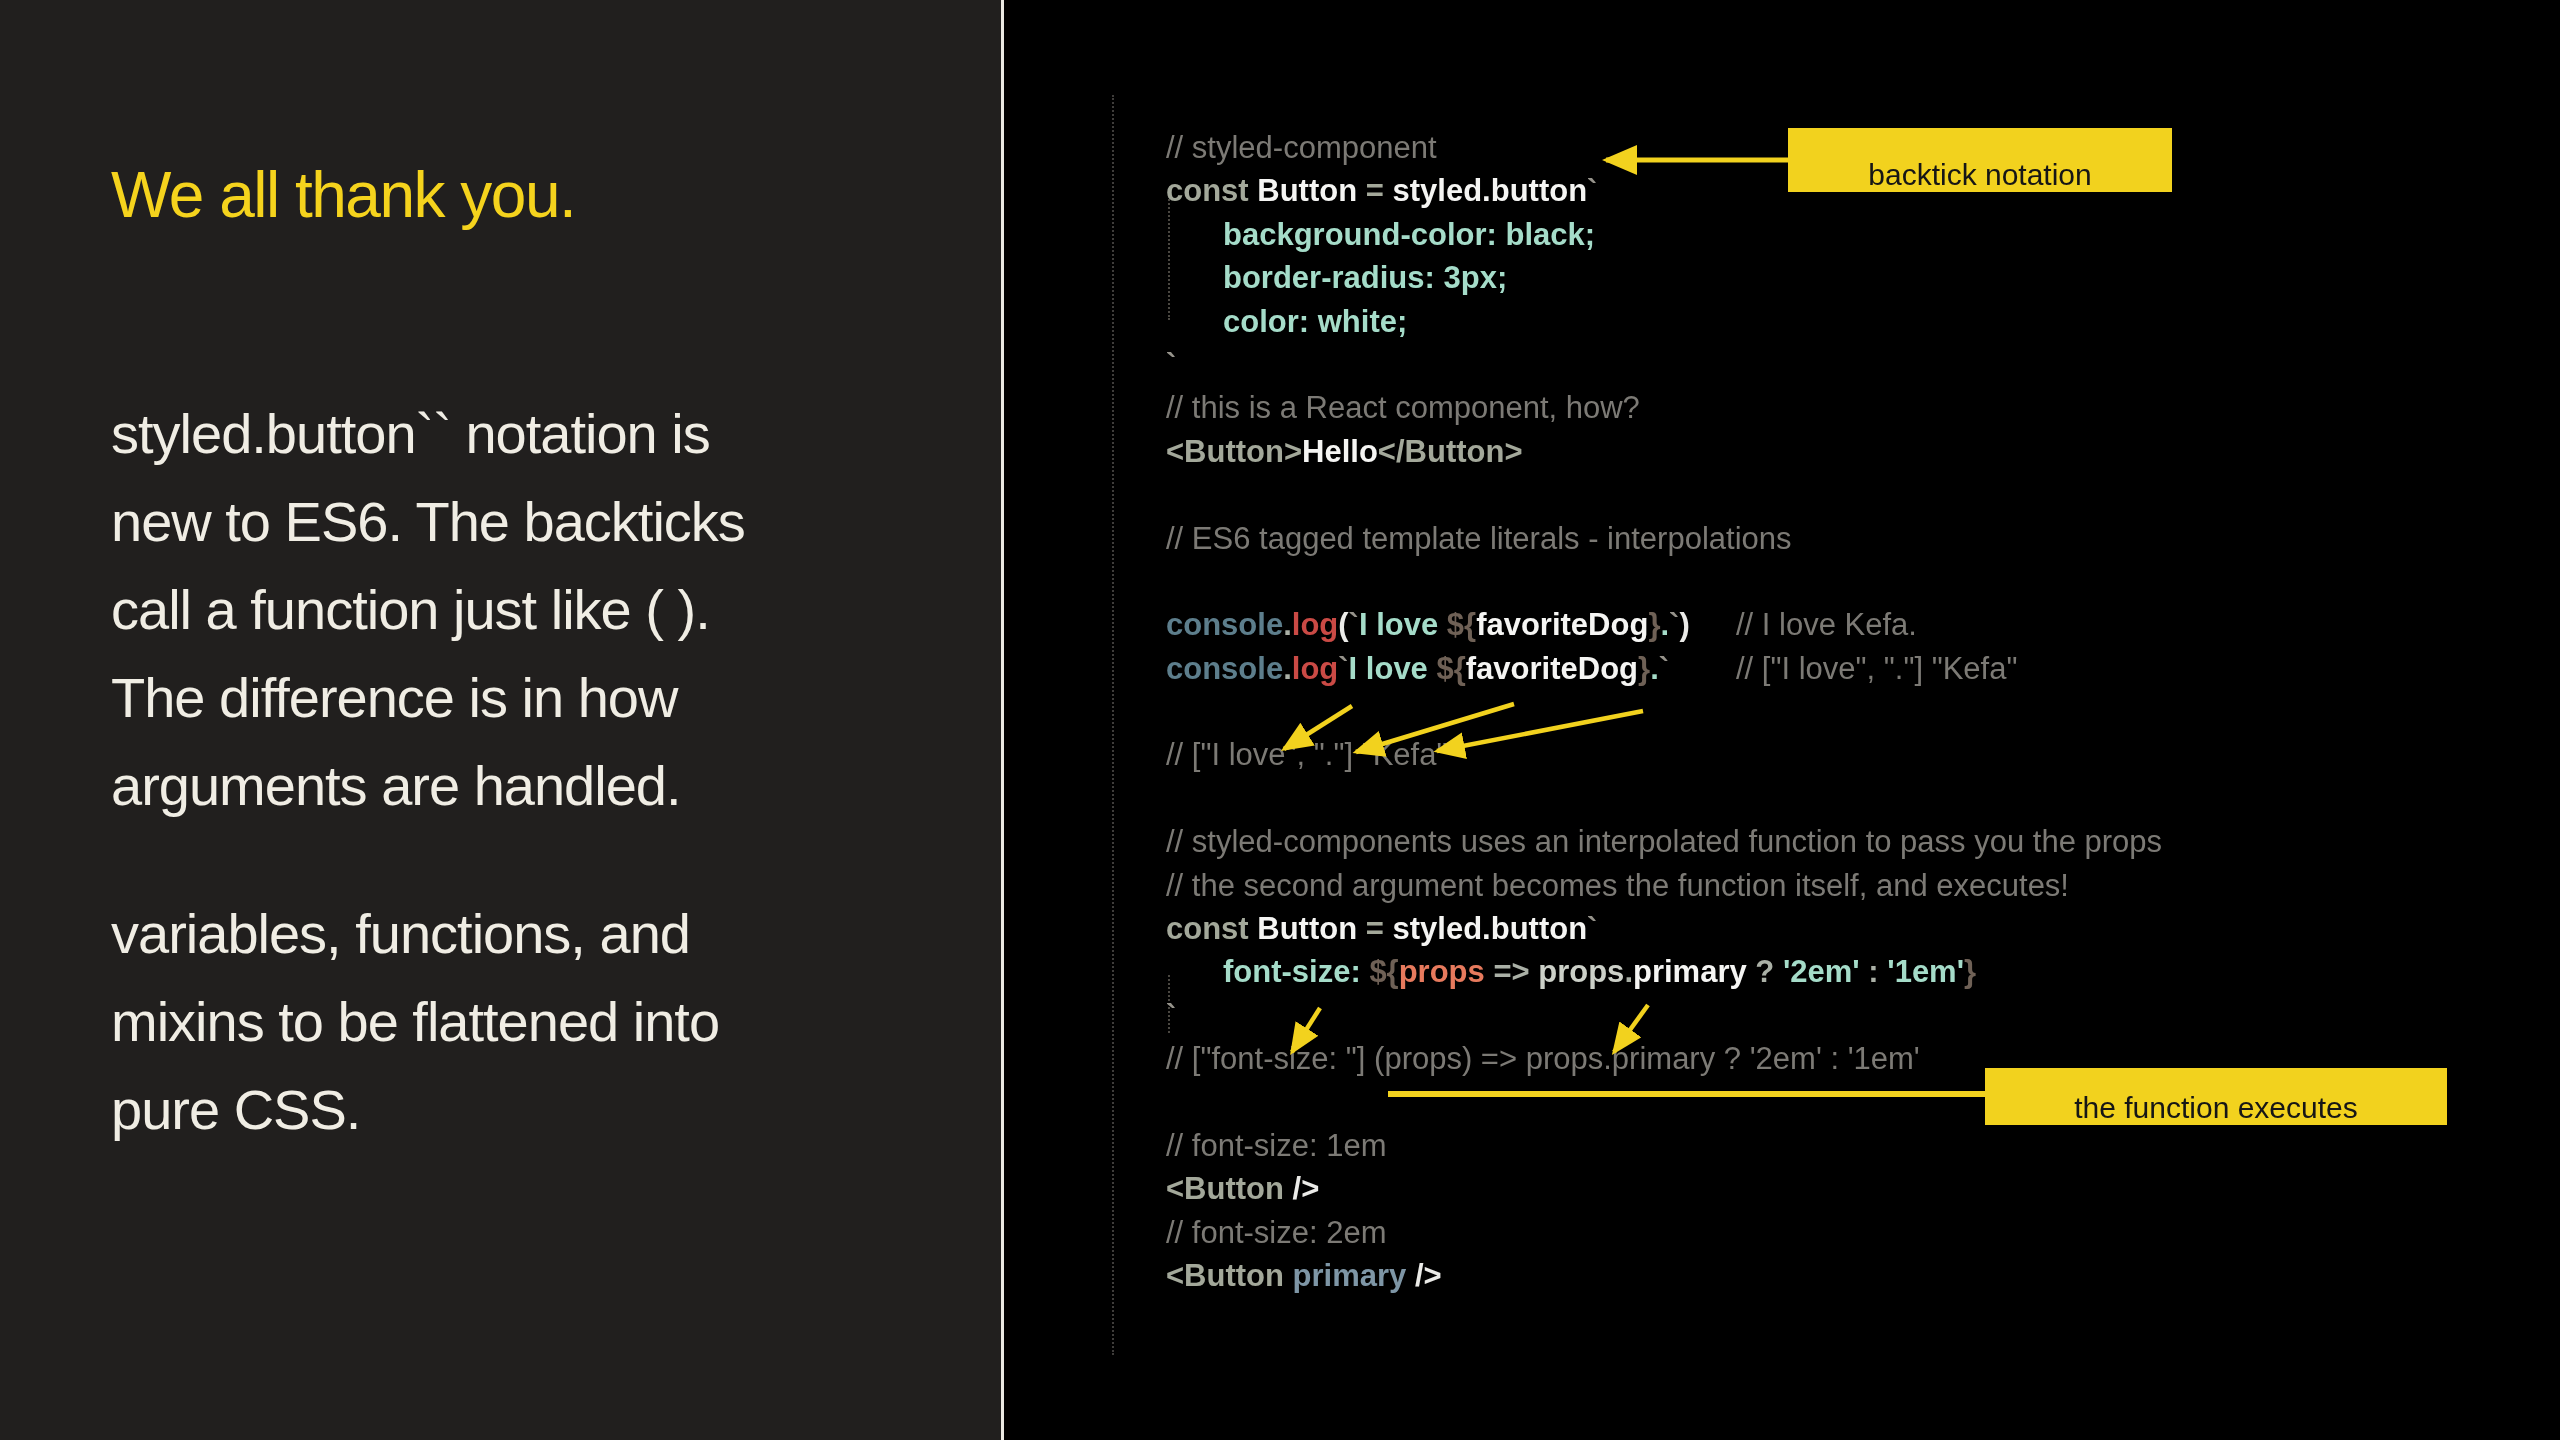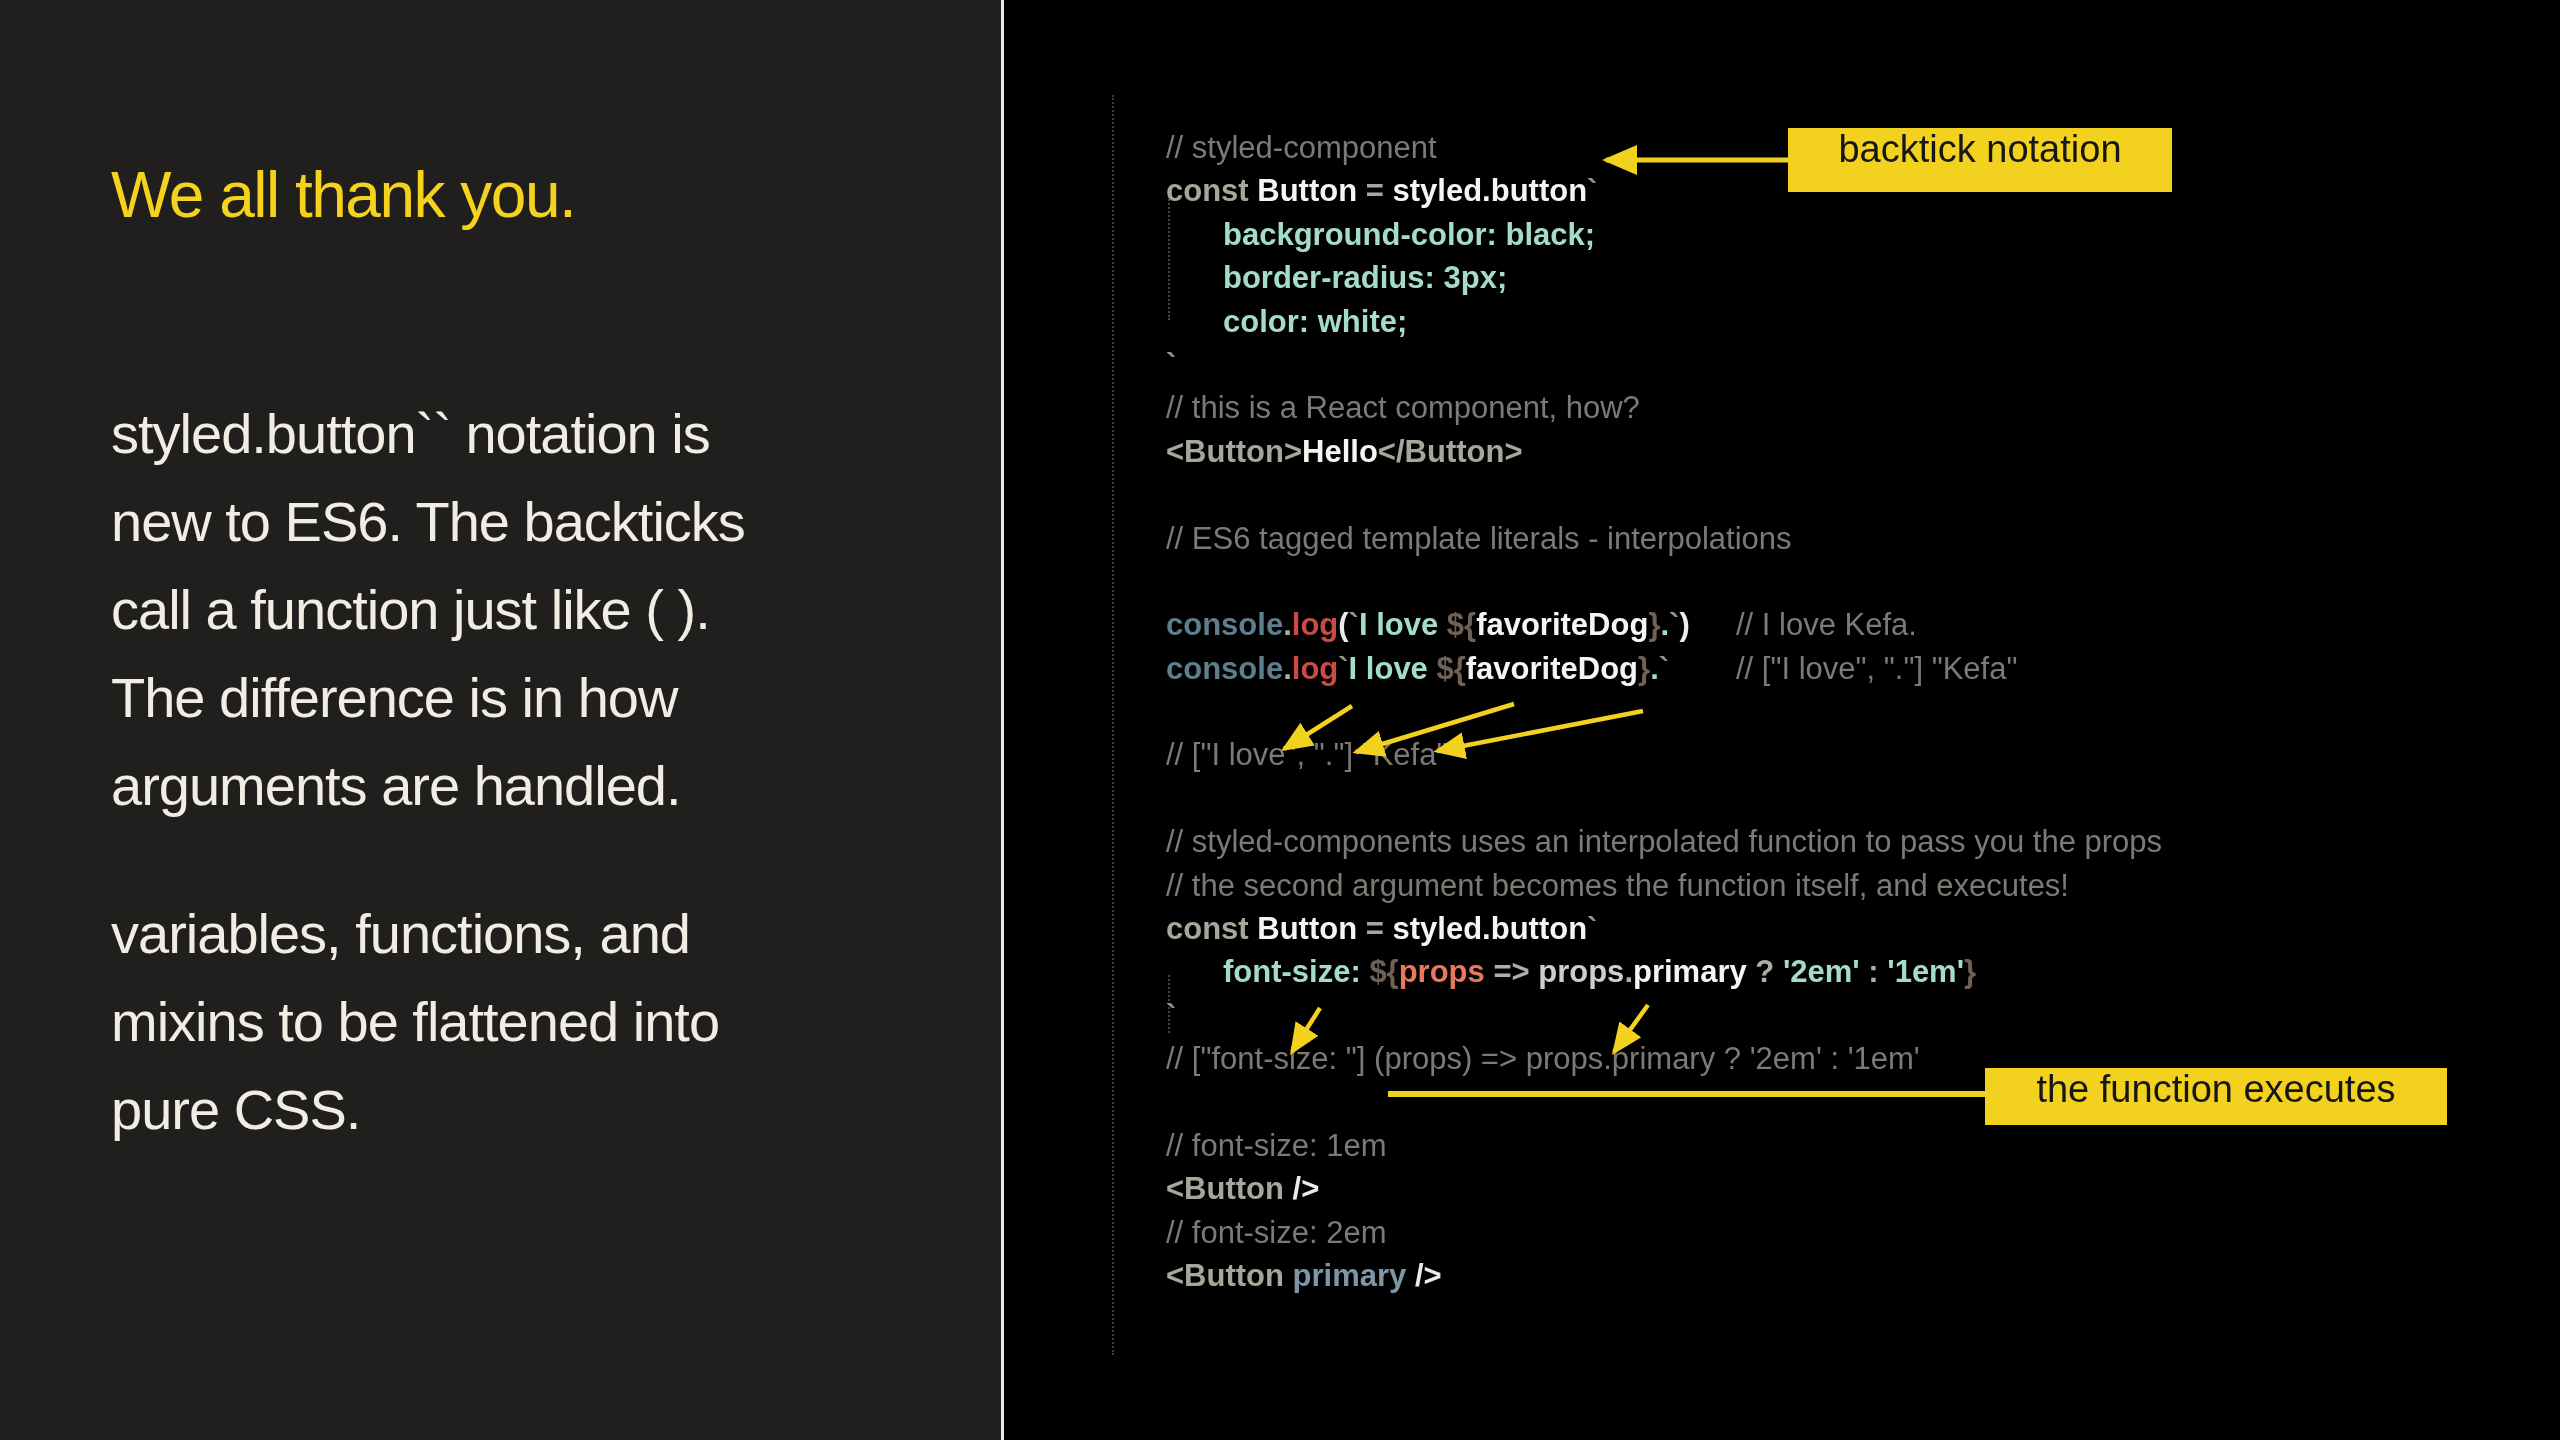--- a/index.html
+++ b/index.html
@@ -32,22 +32,22 @@
   .obj{color:#5d7e8c;}
   .fn{color:#ca4a45;}
   .brace{color:#6f6156;}
   .prm{color:#e77a5d;}
   .op{color:#aab0a6;}
   .bt{color:#96938b;}
   .wht{color:#ebebe8;}
   .lgt{color:#ccd0c8;}
   .attr{color:#7e96a6;}
   
-  .ylabel{position:absolute;background:#f2d21e;color:#161616;font-size:38px;font-weight:400;
-          display:flex;align-items:flex-start;justify-content:center;}
+  .ylabel{position:absolute;background:#f2d21e;color:#161616;font-size:30px;font-weight:400;
+          display:flex;align-items:flex-end;justify-content:center;}
   .label1{left:1788px;top:128px;width:384px;height:64px;}
   .label2{left:1985px;top:1068px;width:462px;height:57px;}
   .anno-svg{position:absolute;left:0;top:0;width:2560px;height:1440px;pointer-events:none;}
 </style>
 </head>
 <body>
 
 <div class="slide">
 
   <div class="left-panel">

